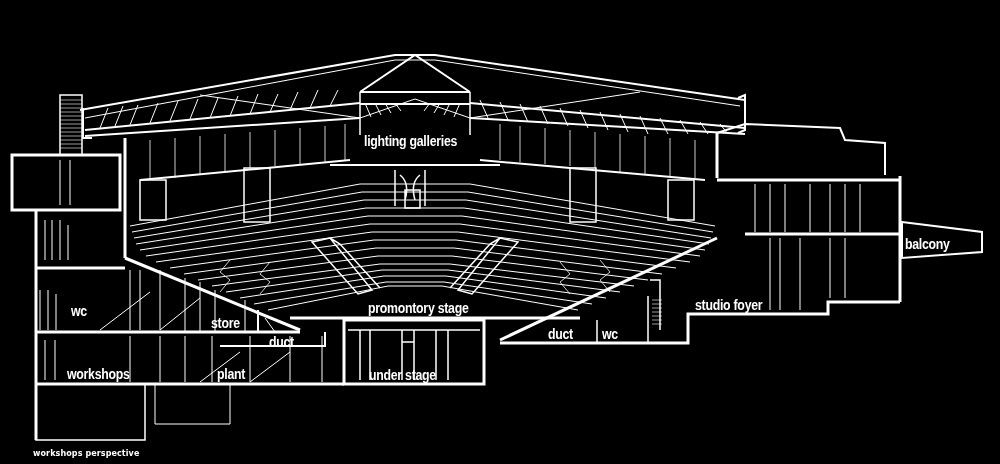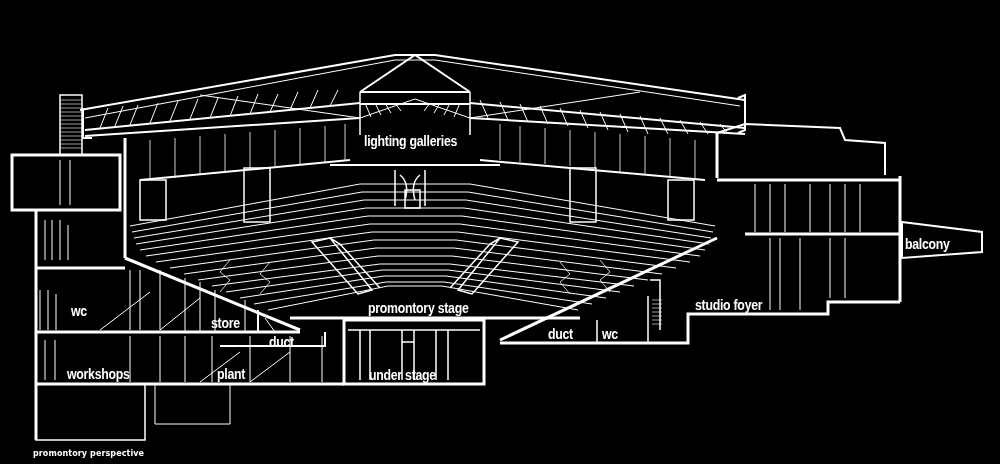--- a/index.html
+++ b/index.html
@@ -132,13 +132,13 @@
 <div class="lbl" style="left:71px;top:304px;">wc</div>
 <div class="lbl" style="left:211px;top:316px;">store</div>
 <div class="lbl" style="left:269px;top:335px;">duct</div>
 <div class="lbl" style="left:368px;top:301px;">promontory stage</div>
 <div class="lbl" style="left:548px;top:327px;">duct</div>
 <div class="lbl" style="left:602px;top:327px;">wc</div>
 <div class="lbl" style="left:67px;top:367px;">workshops</div>
 <div class="lbl" style="left:217px;top:367px;">plant</div>
 <div class="lbl" style="left:369px;top:368px;">under stage</div>
 
-<div class="caption">promontory perspective</div>
+<div class="caption">workshops perspective</div>
 
 </body></html>

